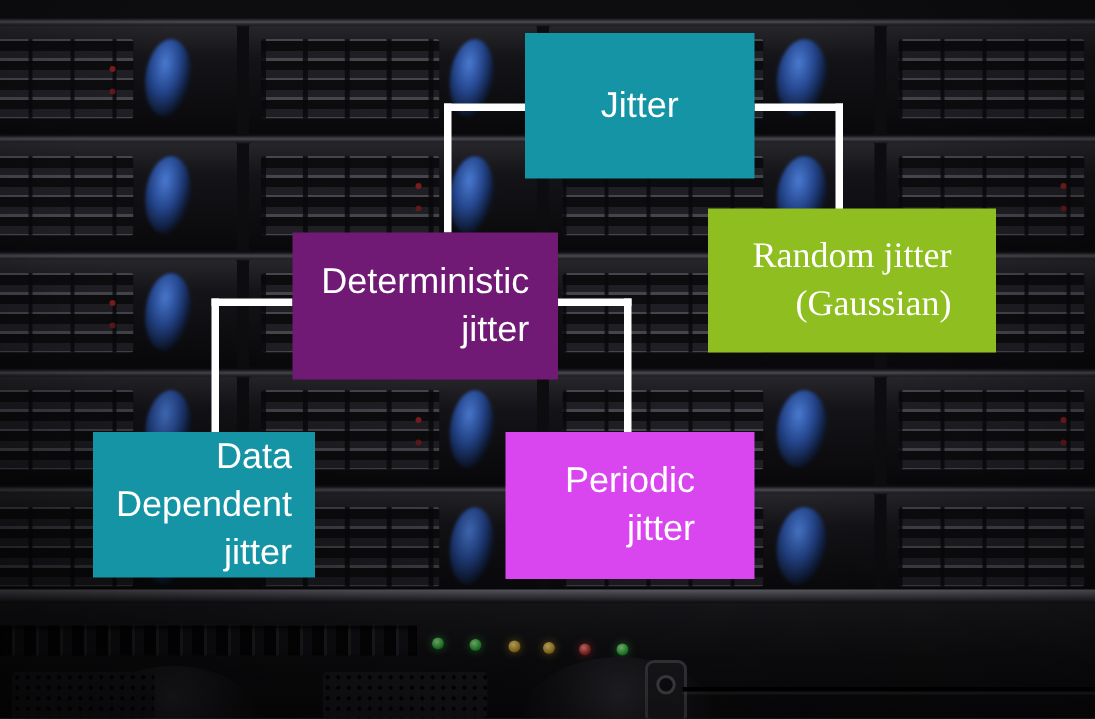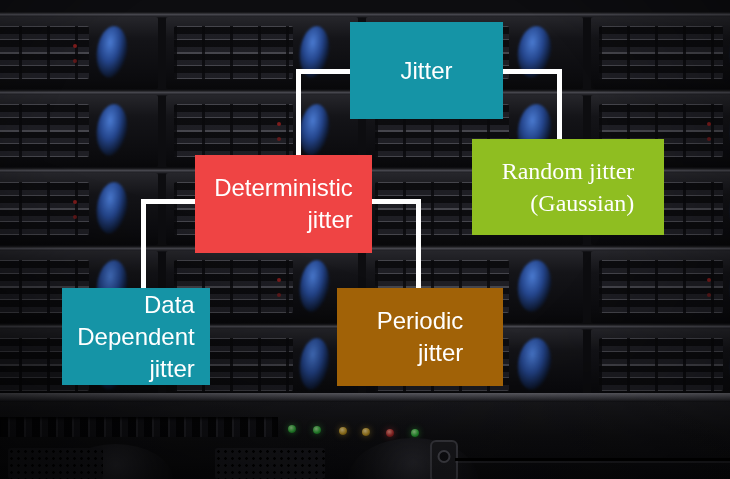--- a/index.html
+++ b/index.html
@@ -210,25 +210,25 @@
   <div class="conn" style="left:296px;top:69px;width:5px;height:86px"></div>
   <div class="conn" style="left:503px;top:69px;width:59px;height:5px"></div>
   <div class="conn" style="left:557px;top:69px;width:5px;height:85px"></div>
   <div class="conn" style="left:141px;top:199px;width:54px;height:5px"></div>
   <div class="conn" style="left:141px;top:199px;width:5px;height:89px"></div>
   <div class="conn" style="left:372px;top:199px;width:49px;height:5px"></div>
   <div class="conn" style="left:416px;top:199px;width:5px;height:89px"></div>
 
   <div class="node" style="left: 350px; top: 22px; width: 153px; height: 97px; background: rgb(21, 148, 166);">Jitter</div>
 
-  <div class="node" style="left: 195px; top: 155px; width: 177px; height: 98px; background: #ef4444;">Deterministic
+  <div class="node" style="left: 195px; top: 155px; width: 177px; height: 98px; background: #701a75;">Deterministic
 jitter</div>
 
   <div class="node" style="left: 472px; top: 139px; width: 192px; height: 96px; background: rgb(143, 190, 33); font-family: Liberation Serif, serif;">Random jitter
 (Gaussian)</div>
 
   <div class="node" style="left: 62px; top: 288px; width: 148px; height: 97px; background: rgb(21, 148, 166);">Data
 Dependent
 jitter</div>
 
-  <div class="node" style="left: 337px; top: 288px; width: 166px; height: 98px; background: #a16207;">Periodic
+  <div class="node" style="left: 337px; top: 288px; width: 166px; height: 98px; background: #d946ef;">Periodic
 jitter</div>
 </div>
 
 </body></html>

